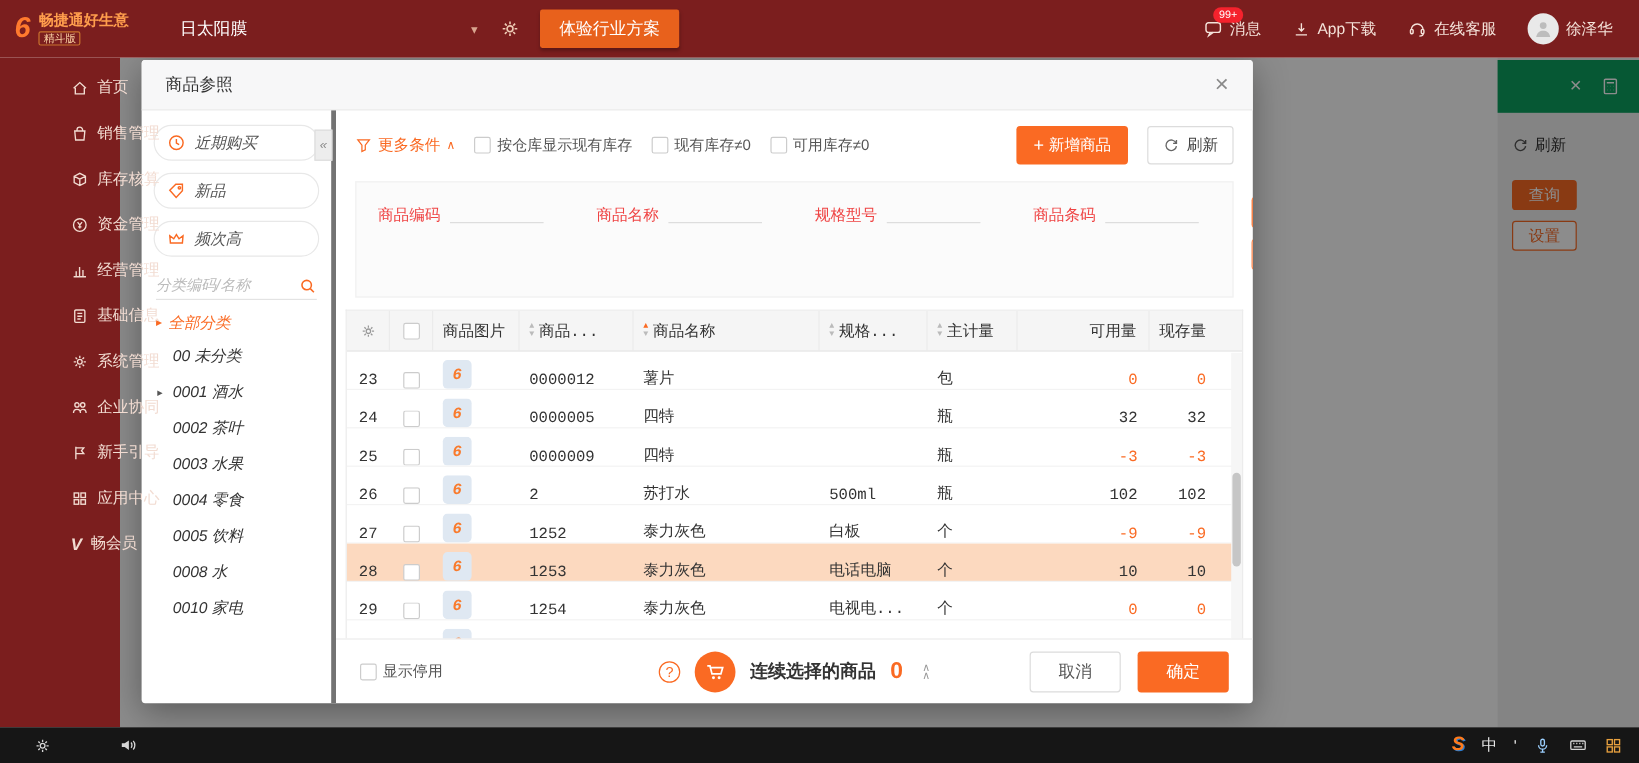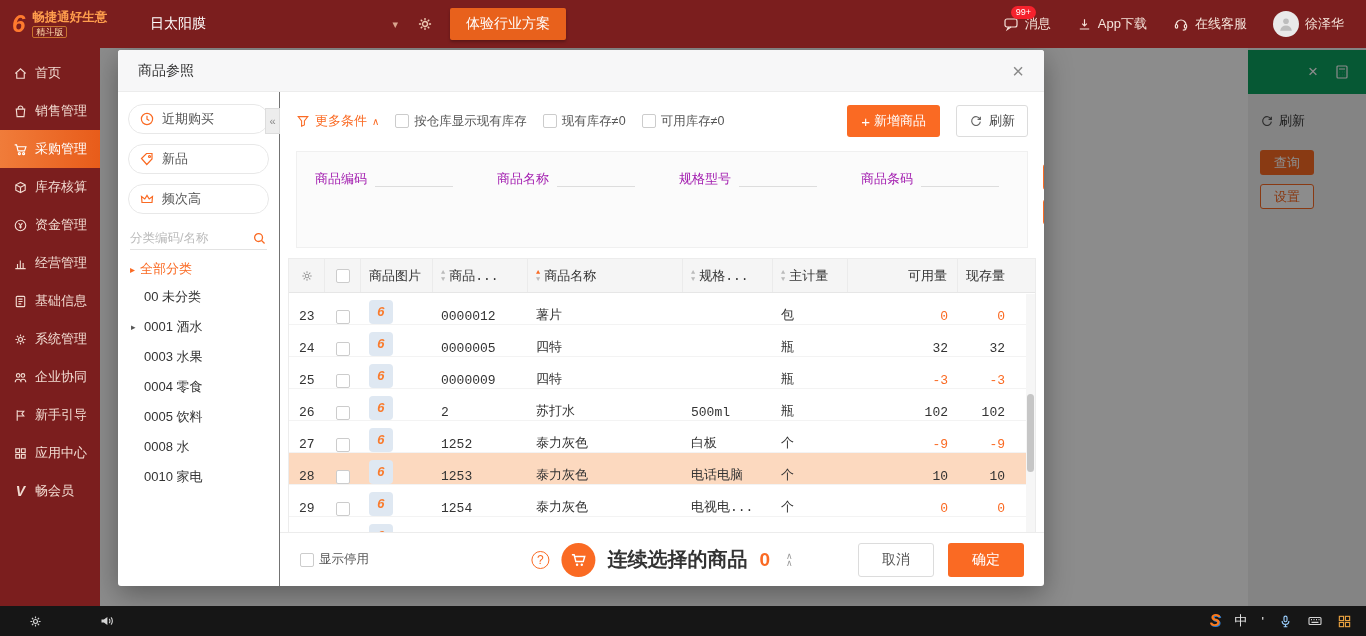--- a/index.html
+++ b/index.html
@@ -22,21 +22,21 @@
   .btn-exp { margin-left:16px; background:#e8611c; color:#fff; font-size:14px; height:32px; padding:0 16px;
              display:flex; align-items:center; border-radius:2px; cursor:pointer; box-shadow:0 2px 3px rgba(0,0,0,.25); }
   .top-right { margin-left:auto; display:flex; align-items:center; gap:26px; padding-right:22px; font-size:13px; }
   .top-item { display:flex; align-items:center; gap:6px; cursor:pointer; position:relative;text-align:right; }
   .badge-red { position:absolute; top:-9px; left:8px; background:#f5222d; color:#fff; font-size:9px;
                border-radius:8px; padding:1px 5px; line-height:1.2; }
   .avatar { width:26px; height:26px; border-radius:50%; background:#e9e9e9; display:flex; align-items:center; justify-content:center; overflow:hidden; }
 
   
   .sidebar { position:absolute; left:0; top:48px; width:100px; bottom:30px; background:#7b1e1e; z-index:40;
-             display:flex; flex-direction:column; padding-top:6px; }
+             display:flex; flex-direction:column; padding-top:6px;padding-left:46px; }
   .side-item { height:38px; display:flex; align-items:center; gap:7px; padding-left:13px; color:#f2dcd2;
                font-size:13px; cursor:pointer; white-space:nowrap; }
   .side-item.active { background:linear-gradient(90deg,#f07c3a,#e85c1a); color:#fff; }
   .side-ic { width:15px; height:15px; flex:0 0 15px; }
   .side-ic path, .side-ic rect, .side-ic circle { stroke:#f2dcd2; stroke-width:1.2; fill:none; }
   .side-item.active .side-ic path, .side-item.active .side-ic rect, .side-item.active .side-ic circle { stroke:#fff; }
   .member-v { font-weight:bold; font-size:14px; font-style:italic; width:15px; text-align:center; }
 
   
   .underlying { position:absolute; right:0; top:48px; width:118px; bottom:30px; background:#f0f0f0; z-index:20; }
@@ -52,21 +52,21 @@
 
   
   .modal { position:absolute; left:118px; top:50px; width:926px; height:536px; background:#fff; z-index:35;
            border-radius:3px; box-shadow:0 8px 28px rgba(0,0,0,.35); display:flex; flex-direction:column; overflow:hidden; }
   .modal-header { height:42px; flex:0 0 42px; background:#f7f7f8; border-bottom:1px solid #ececec;
                   display:flex; align-items:center; padding:0 20px; font-size:14px; color:#333; }
   .modal-close { margin-left:auto; color:#8a8a8a; font-size:20px; cursor:pointer; line-height:1; }
   .modal-body { flex:1; display:flex; min-height:0; }
 
   
-  .left-panel { width:162px; flex:0 0 162px; border-right:1px solid #737373; padding:12px 10px; position:relative; }
+  .left-panel { width:162px; flex:0 0 162px; border-right:4px solid #737373; padding:12px 10px; position:relative;font-style:italic; }
   .pill { height:30px; border:1px solid #e8e8e8; border-radius:16px; display:flex; align-items:center; gap:7px;
           padding:0 10px; margin-bottom:10px; font-size:13px; color:#555; cursor:pointer; }
   .pill-ic { width:16px; height:16px; }
   .pill-ic path, .pill-ic circle { stroke:#fa6a23; stroke-width:1.2; fill:none; }
   .cat-search { display:flex; align-items:center; justify-content:space-between; border-bottom:1px solid #e3e3e3;
                 margin:16px 2px 8px; padding-bottom:2px; color:#b5b5b5; font-size:12.5px; cursor:text; }
   .all-cats { color:#fa6a23; font-size:13px; margin:10px 2px 4px; display:flex; align-items:center; gap:5px; cursor:pointer; }
   .cat-item { height:30px; line-height:30px; padding-left:16px; font-size:13px; color:#333; cursor:pointer;
               white-space:nowrap; position:relative; }
   .cat-item .exp-caret { position:absolute; left:3px; top:0; color:#555; font-size:9px; }
@@ -83,21 +83,21 @@
   .more-cond { color:#fa6a23; font-size:13px; display:flex; align-items:center; gap:5px; cursor:pointer; }
   .chk { display:flex; align-items:center; gap:5px; font-size:12.5px; color:#555; cursor:pointer; white-space:nowrap; }
   .chk-box { width:14px; height:14px; border:1px solid #ccc; border-radius:2px; background:#fff; flex:0 0 14px; }
   .btn-add { margin-left:auto; background:#fa6a23; color:#fff; height:32px; padding:0 14px; border-radius:3px;
              font-size:13px; display:flex; align-items:center; gap:4px; cursor:pointer; white-space:nowrap; }
   .btn-refresh { background:#fff; border:1px solid #dcdcdc; height:32px; padding:0 12px; border-radius:3px;
                  font-size:13px; color:#444; display:flex; align-items:center; gap:6px; cursor:pointer; white-space:nowrap; }
 
   .filter-area { margin:8px 16px 10px; background:#fbfbfb; border:1px solid #f0f0f0; padding:18px 18px 22px;
                  display:flex; align-items:flex-start; flex:0 0 auto; }
-  .field { display:flex; align-items:center; margin-right:44px; font-size:13px; color:#a21caf; white-space:nowrap; }
+  .field { display:flex; align-items:flex-start; margin-right:44px; font-size:13px; color:#ef4444; white-space:nowrap; }
   .field .line { width:78px; border-bottom:1px solid #ddd; height:16px; margin-left:8px; cursor:text; }
   .filter-btns { margin-left:auto; display:flex; flex-direction:column; gap:9px; align-items:flex-end; margin-top:-6px; }
   .btn-query { background:#fa6a23; color:#fff; width:56px; height:26px; border-radius:3px; font-size:13px;
                display:flex; align-items:center; justify-content:center; cursor:pointer; }
   .btn-settings { background:#fff; border:1px solid #fa6a23; color:#fa6a23; width:56px; height:26px; border-radius:3px;
                   font-size:13px; display:flex; align-items:center; justify-content:center; cursor:pointer; }
 
   
   .table { margin:0 8px; border:1px solid #ececec; border-bottom:none; flex:1; min-height:0; position:relative; overflow:hidden;font-family:Liberation Mono, monospace; }
   .thead { display:flex; background:#f5f5f5; height:34px; align-items:center; border-bottom:1px solid #e6e6e6;
@@ -126,21 +126,21 @@
   .vscroll { position:absolute; right:0; top:35px; bottom:0; width:9px; background:#f6f6f6; }
   .vthumb { position:absolute; top:42%; height:78px; width:7px; left:1px; background:#c6c6c6; border-radius:4px; cursor:grab; }
 
   
   .modal-footer { height:54px; flex:0 0 54px; border-top:1px solid #ececec; display:flex; align-items:center;
                   padding:0 20px; position:relative;gap:28px; }
   .footer-center { position:absolute; left:50%; transform:translateX(-50%); display:flex; align-items:center; gap:12px; }
   .q-circle { width:18px; height:18px; border:1px solid #fa6a23; color:#fa6a23; border-radius:50%; font-size:12px;
               display:flex; align-items:center; justify-content:center; cursor:pointer; }
   .cart-circle { width:34px; height:34px; background:#fa6a23; border-radius:50%; display:flex; align-items:center; justify-content:center; }
-  .sel-label { font-size:20px; font-weight:bold; color:#333; }
+  .sel-label { font-size:15px; font-weight:bold; color:#333; }
   .sel-count { font-size:19px; font-weight:bold; color:#fa6a23; }
   .fold { display:flex; flex-direction:column; line-height:0; color:#999; cursor:pointer; margin-left:4px; }
   .fold span { font-size:9px; height:7px; line-height:7px; }
   .btns-right { margin-left:auto; display:flex; gap:14px; }
   .btn-cancel { width:76px; height:34px; border:1px solid #dcdcdc; background:#fff; border-radius:3px; font-size:14px;
                 color:#555; display:flex; align-items:center; justify-content:center; cursor:pointer; }
   .btn-ok { width:76px; height:34px; background:#fa6a23; border-radius:3px; font-size:14px; color:#fff;
             display:flex; align-items:center; justify-content:center; cursor:pointer; }
 
   
@@ -225,28 +225,20 @@
         <path d="M2.5 8 8 3l5.5 5M4 7.5V13h8V7.5"></path>
       </svg>
     <span>首页</span>
   </div>
   <div class="side-item">
     <svg class="side-ic" viewBox="0 0 16 16">
         <path d="M5.5 5.5V4.6a2.5 2.5 0 0 1 5 0v.9M3.5 5.5h9l-.8 8H4.3z"></path>
       </svg>
     <span>销售管理</span>
   </div>
-  <div class="side-item active">
-    <svg class="side-ic" viewBox="0 0 16 16">
-        <path d="M1.8 3h2l1.6 6.5h6.9L13.8 5H4.4"></path>
-        <circle cx="6.8" cy="12.4" r="1.1"></circle>
-        <circle cx="11.3" cy="12.4" r="1.1"></circle>
-      </svg>
-    <span>采购管理</span>
-  </div>
   <div class="side-item">
     <svg class="side-ic" viewBox="0 0 16 16">
         <path d="M3 5.2 8 2.6l5 2.6v5.6L8 13.4 3 10.8zM3 5.2 8 7.8l5-2.6M8 7.8v5.6"></path>
       </svg>
     <span>库存核算</span>
   </div>
   <div class="side-item">
     <svg class="side-ic" viewBox="0 0 16 16">
         <circle cx="8" cy="8" r="5.6"></circle>
         <path d="M6 5.5 8 8l2-2.5M8 8v3.2M6.5 9.6h3"></path>
@@ -363,20 +355,21 @@
             </g>
           </svg>
       </div>
       <div class="all-cats">
         <span style="font-size:10px;">▸</span>
         <span>全部分类</span>
       </div>
       <div class="cat-list">
         <div class="cat-item"><span>00 未分类</span></div>
         <div class="cat-item"><span class="exp-caret">▸</span><span>0001 酒水</span></div>
+        <div class="cat-item"><span>0002 茶叶</span></div>
         <div class="cat-item"><span>0003 水果</span></div>
         <div class="cat-item"><span>0004 零食</span></div>
         <div class="cat-item"><span>0005 饮料</span></div>
         <div class="cat-item"><span>0008 水</span></div>
         <div class="cat-item"><span>0010 家电</span></div>
       </div>
       <div class="collapse-btn">«</div>
     </div>
 
     <div class="main-panel">

